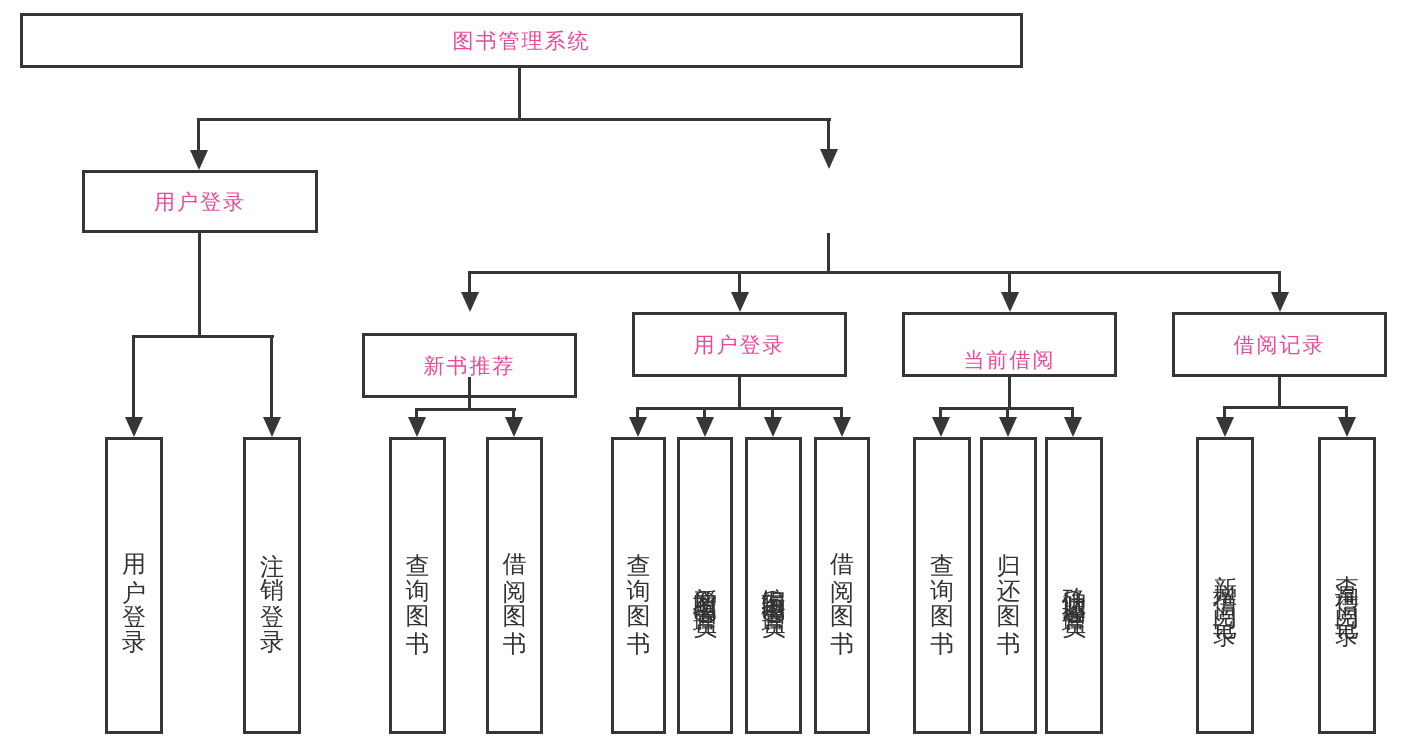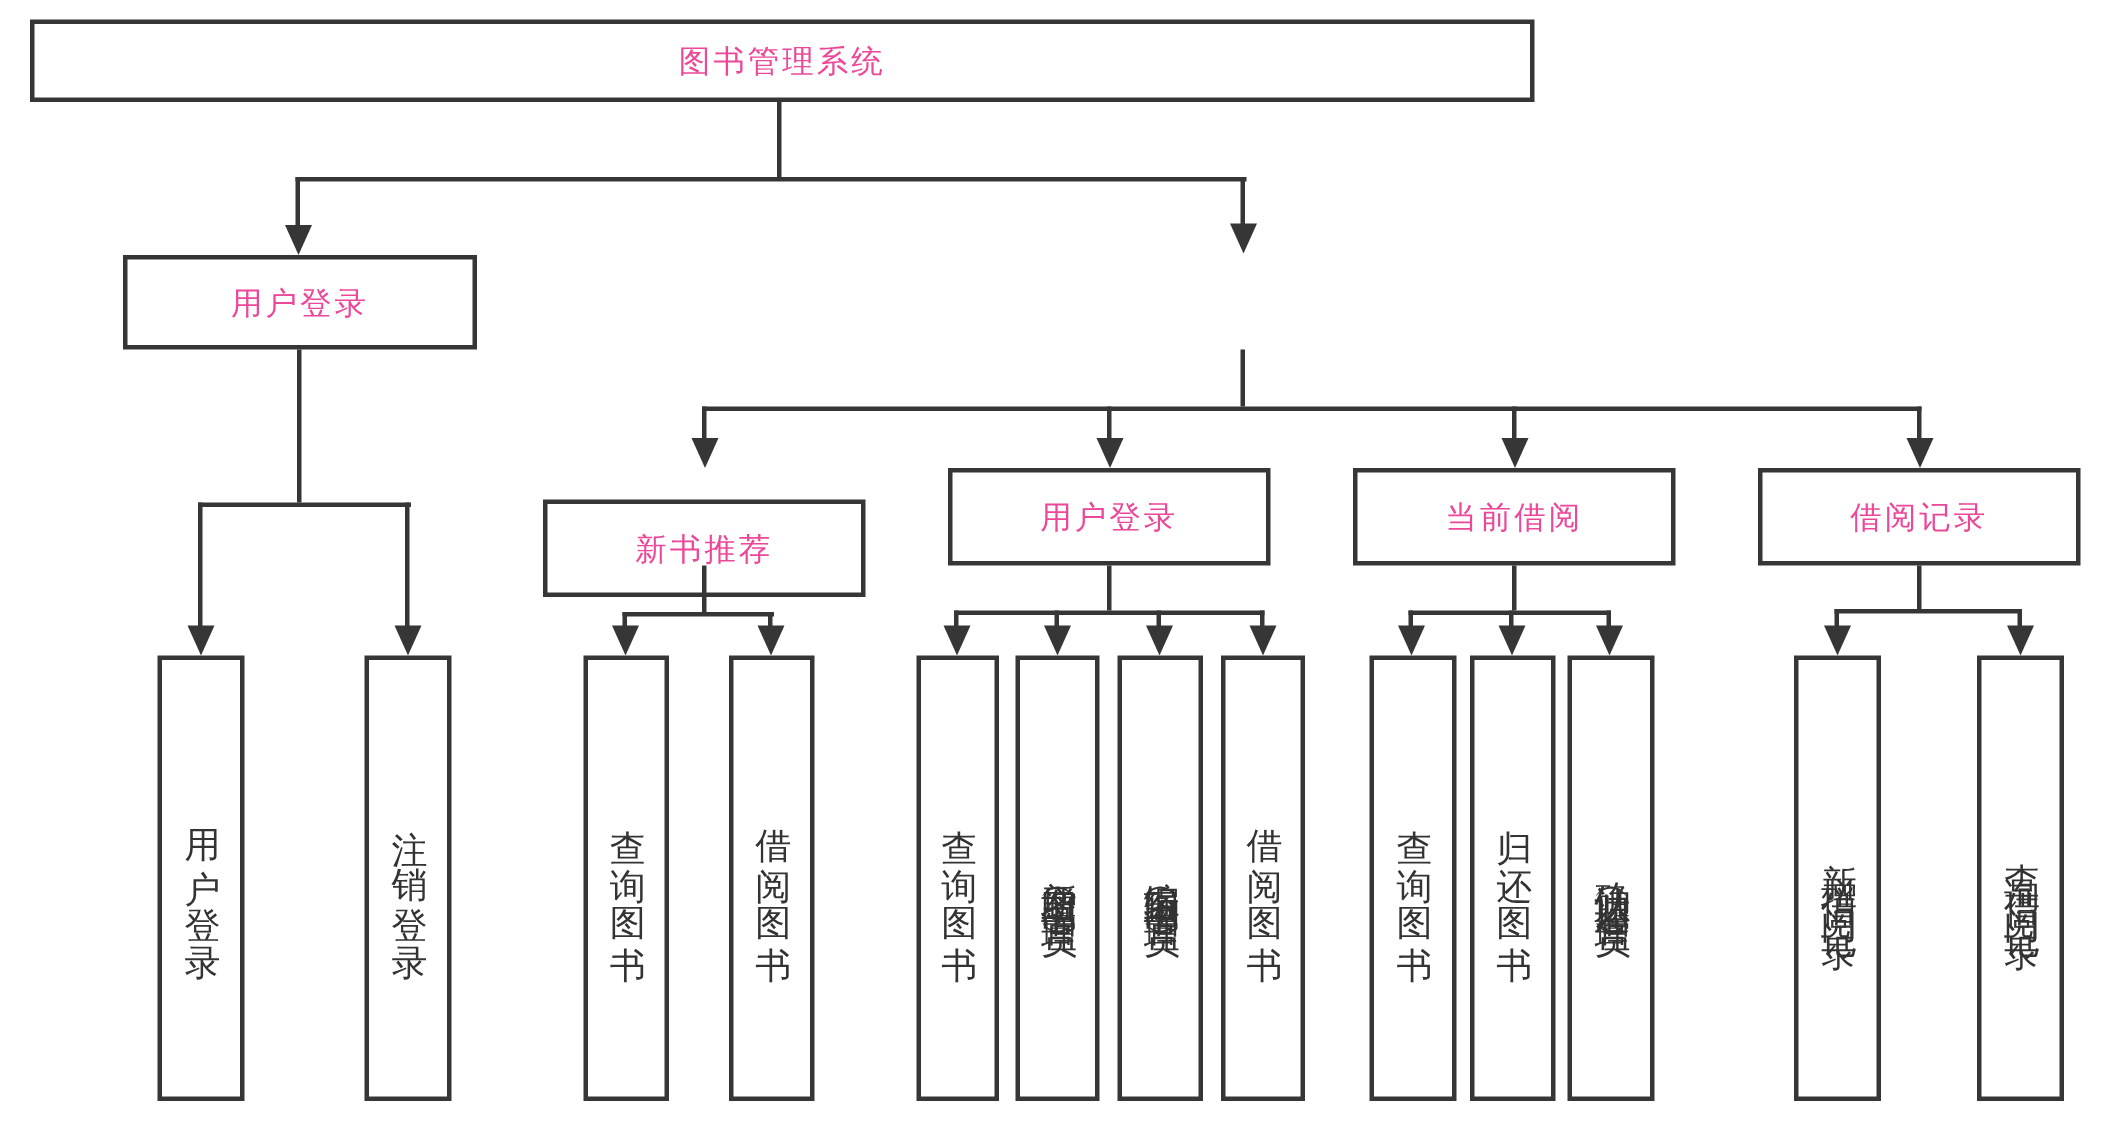--- a/index.html
+++ b/index.html
@@ -104,21 +104,21 @@
   <div class="arrow" style="left:1001px; top:292px;"></div>
   <div class="vline" style="left:1278px; top:271px; height:25px;"></div>
   <div class="arrow" style="left:1271px; top:292px;"></div>
 
   <div class="hbox" style="left:362px; top:312px; width:215px; height:65px;margin-top:21px;">
     <span class="hlabel">新书推荐</span>
   </div>
   <div class="hbox" style="left:632px; top:312px; width:215px; height:65px;">
     <span class="hlabel">用户登录</span>
   </div>
-  <div class="hbox" style="left:902px; top:312px; width:215px; height:65px;">
+  <div class="hbox" style="left:902px; top:312px; width:215px; height:65px;align-items:flex-end;">
     <span class="hlabel">当前借阅</span>
   </div>
   <div class="hbox" style="left:1172px; top:312px; width:215px; height:65px;">
     <span class="hlabel">借阅记录</span>
   </div>
 
   <div class="vline" style="left:468px; top:377px; height:31px;"></div>
   <div class="hline" style="left:415px; top:408px; width:101px;"></div>
   <div class="vline" style="left:415px; top:408px; height:12px;"></div>
   <div class="arrow" style="left:408px; top:417px;"></div>

